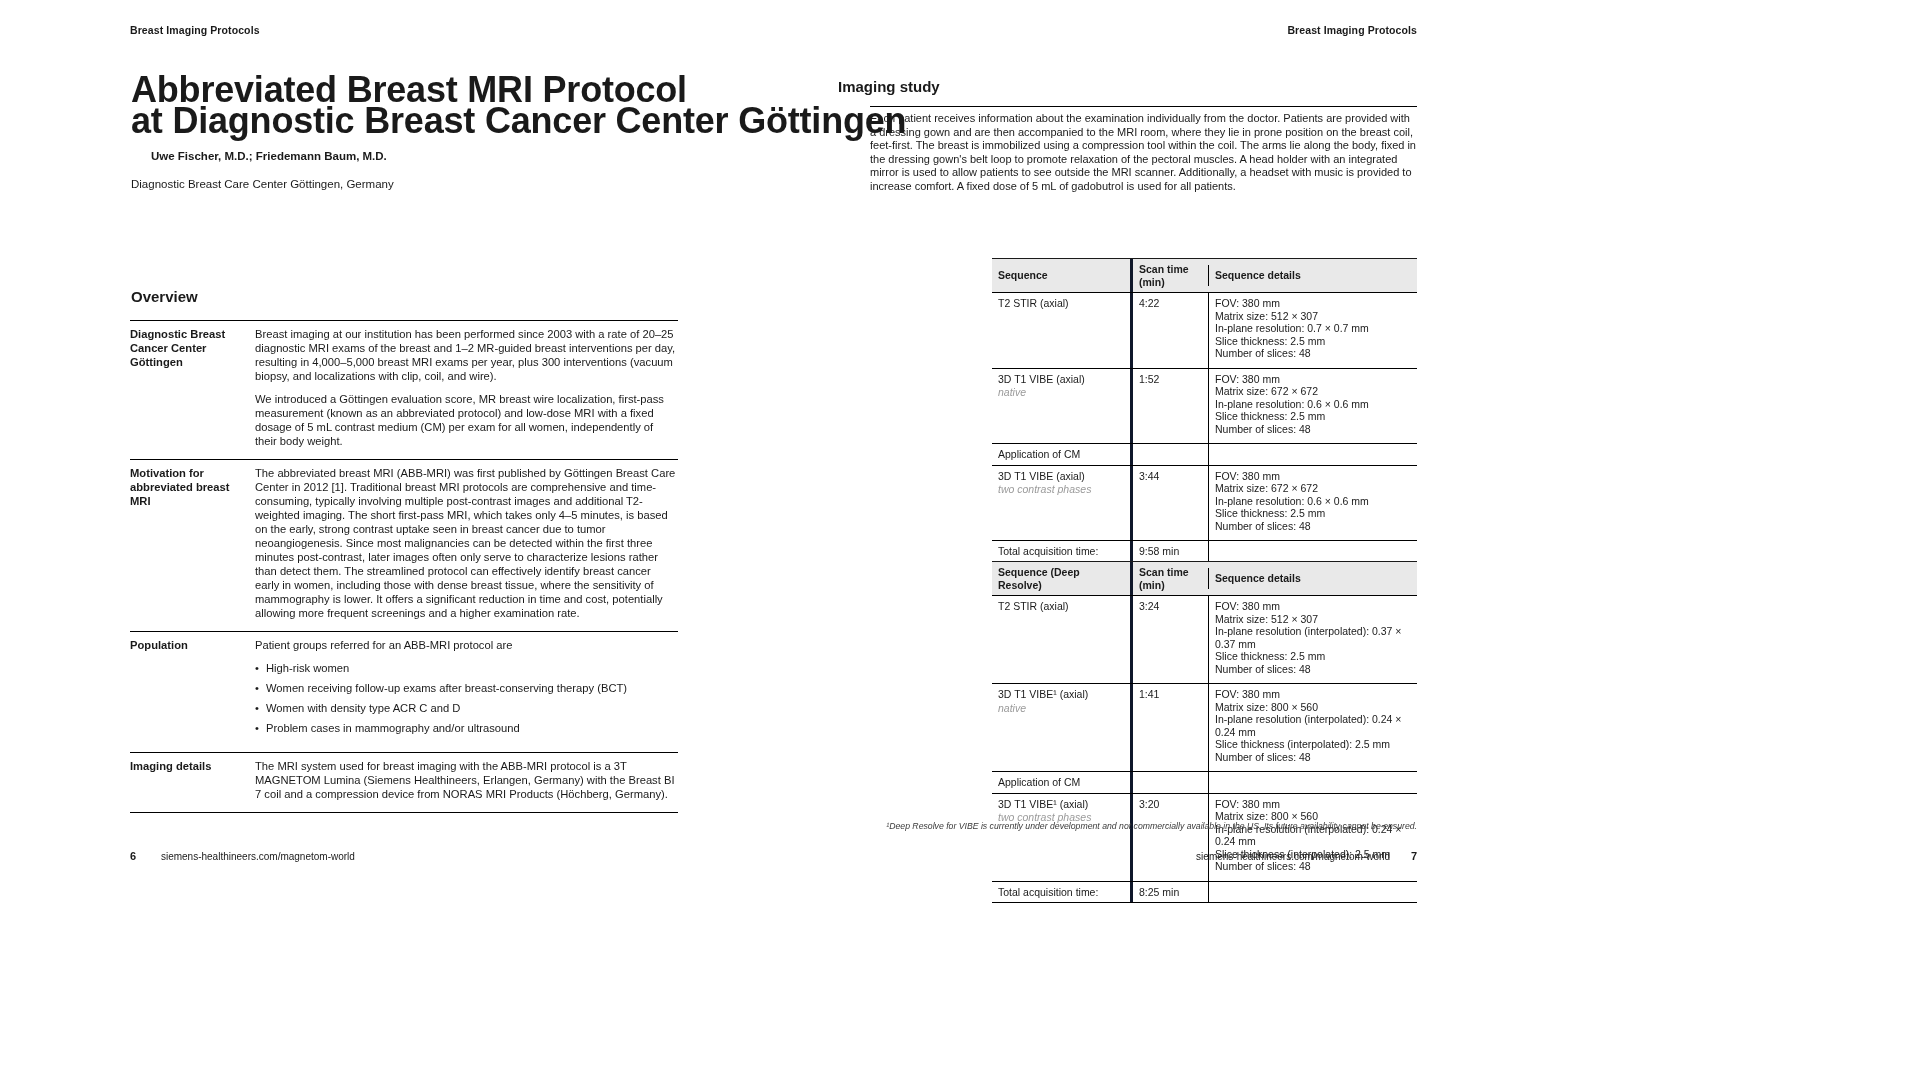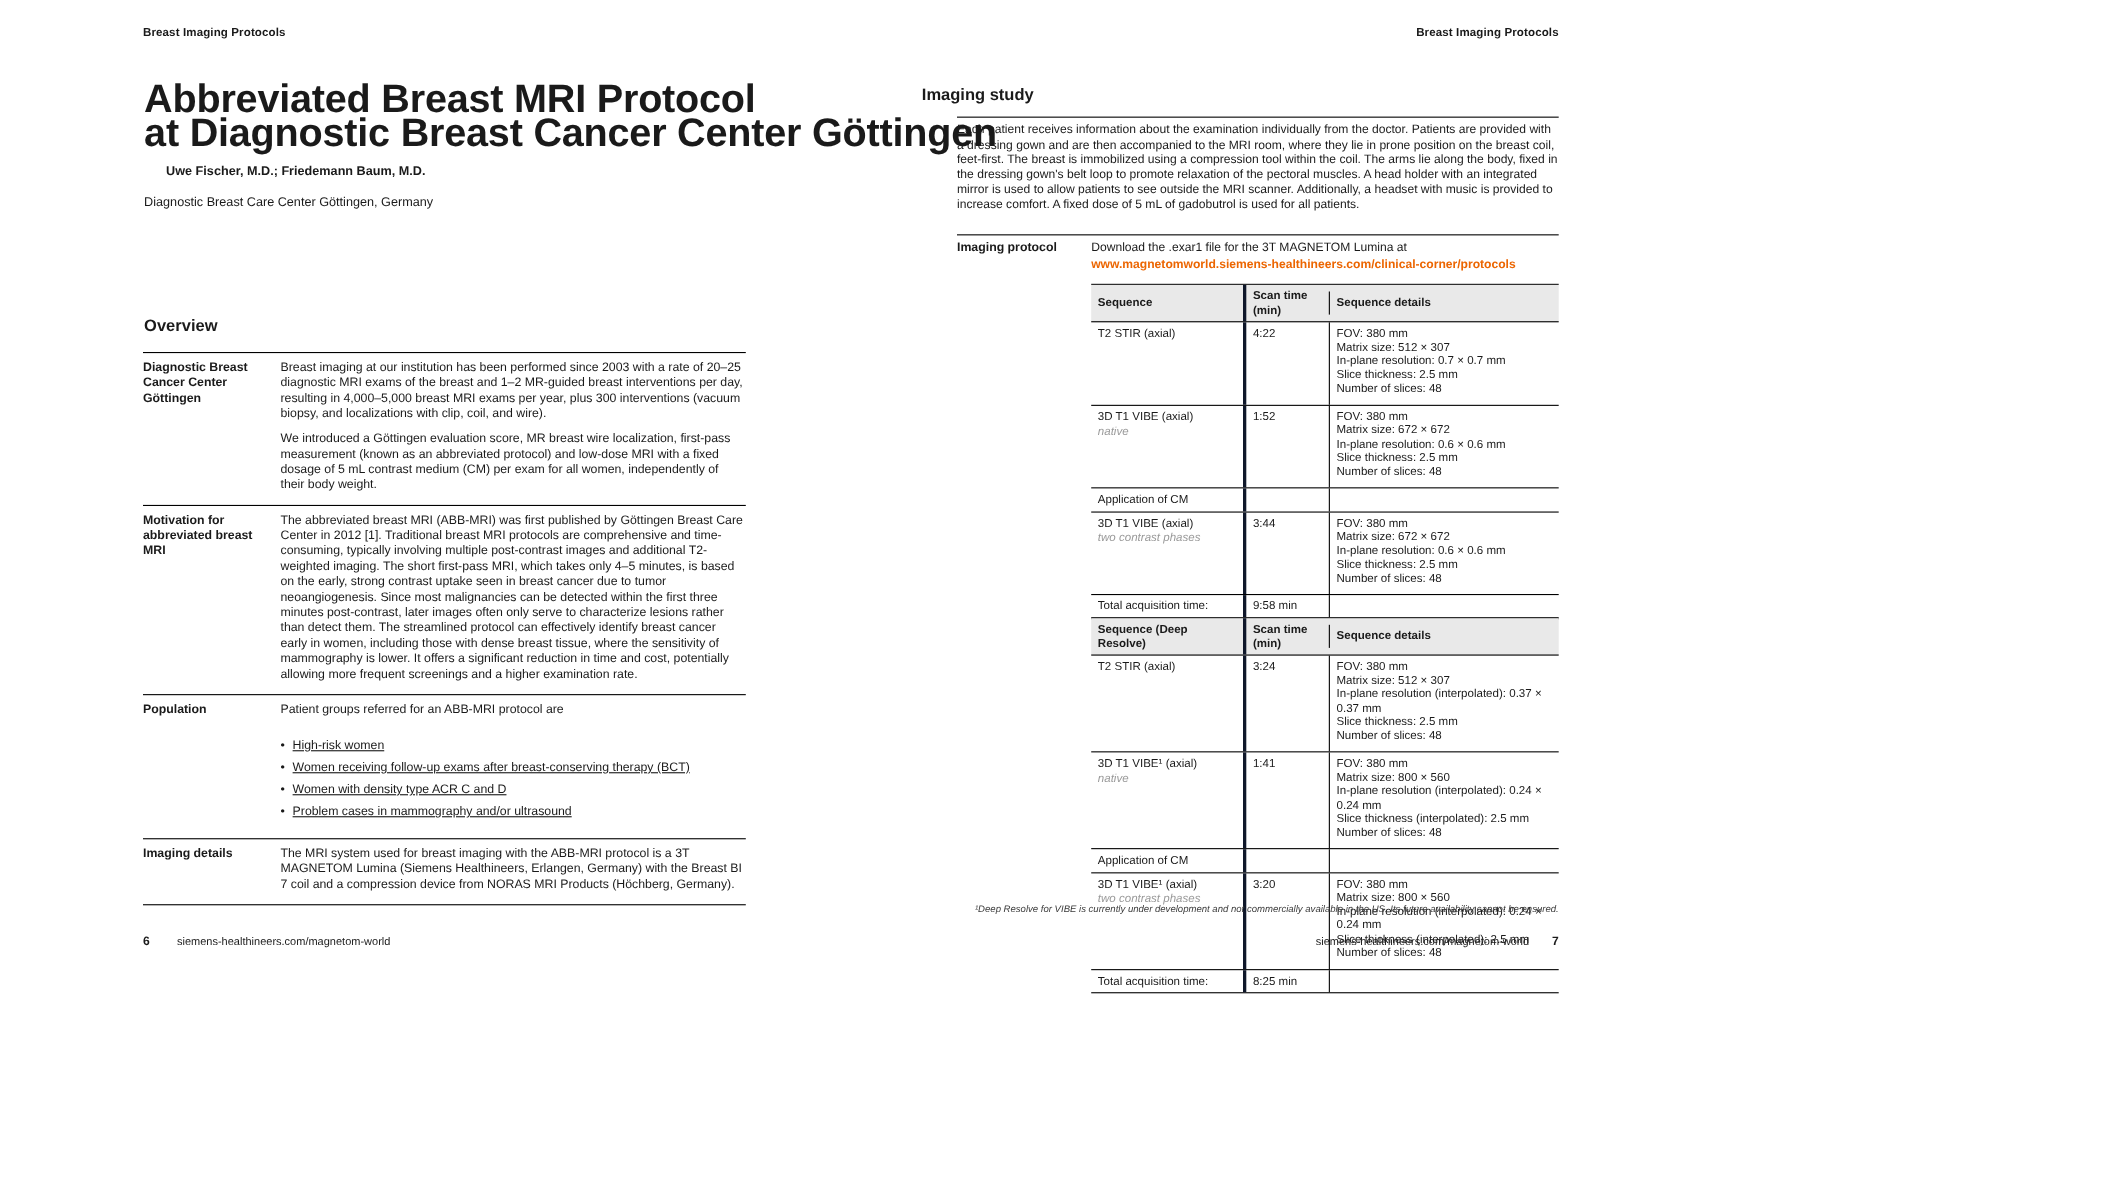--- a/index.html
+++ b/index.html
@@ -17,21 +17,21 @@
   .lp-authors { position:absolute; left:131px; top:150px; font-size:11.5px; font-weight:bold;padding-left:20px; }
   .lp-affiliation { position:absolute; left:131px; top:178px; font-size:11.5px; }
   .lp-overview-h { position:absolute; left:131px; top:288px; font-size:15px; font-weight:bold; }
   .lp-table { position:absolute; left:130px; top:320px; width:548px; font-size:11.2px; line-height:14px; }
   .ov-row { display:flex; border-top:1px solid #000; padding:6px 0 11px 0; }
   .ov-row:last-child { border-bottom:1px solid #000; }
   .ov-label { width:125px; padding-right:8px; font-weight:bold; }
   .ov-content { flex:1; }
   .ov-content p { margin:0 0 9px 0; }
   .ov-content p:last-child { margin-bottom:0; }
-  .bullets { margin-top:19px;text-decoration:underline; }
+  .bullets { margin-top:9px; }
   .bullet { margin:0 0 6px 0; padding-left:11px; position:relative; }
   .bullet::before { content:"\2022"; position:absolute; left:0; }
 
   .page-footer { position:absolute; top:850px; font-size:10px; }
   .pf-left { left:130px; }
   .pf-right { left:870px; width:547px; text-align:right; }
   .pf-num { font-weight:bold; font-size:11px; }
   .pf-left .pf-url { margin-left:22px; }
   .pf-right .pf-url { margin-right:18px; }
 
@@ -120,29 +120,20 @@
   </div>
 
   <div class="rp-section-h">Imaging study</div>
 
   <div class="rp-block pp-block">
     <div class="rp-row">
       <div class="rp-content">Each patient receives information about the examination individually from the doctor. Patients are provided with a dressing gown and are then accompanied to the MRI room, where they lie in prone position on the breast coil, feet-first. The breast is immobilized using a compression tool within the coil. The arms lie along the body, fixed in the dressing gown's belt loop to promote relaxation of the pectoral muscles. A head holder with an integrated mirror is used to allow patients to see outside the MRI scanner. Additionally, a headset with music is provided to increase comfort. A fixed dose of 5 mL of gadobutrol is used for all patients.</div>
     </div>
   </div>
 
-  <div class="rp-block ip-block">
-    <div class="rp-row">
-      <div class="rp-label">Imaging protocol</div>
-      <div class="rp-content">
-        <div>Download the .exar1 file for the 3T MAGNETOM Lumina at</div>
-        <a href="#" class="ip-link">www.magnetomworld.siemens-healthineers.com/clinical-corner/protocols</a>
-      </div>
-    </div>
-  </div>
 
   <div class="seq-table t1">
     <div class="st-head">
       <div class="st-c1">Sequence</div>
       <div class="st-c2">Scan time (min)</div>
       <div class="st-c3">Sequence details</div>
     </div>
     <div class="st-row">
       <div class="st-c1">
         <div>T2 STIR (axial)</div>

